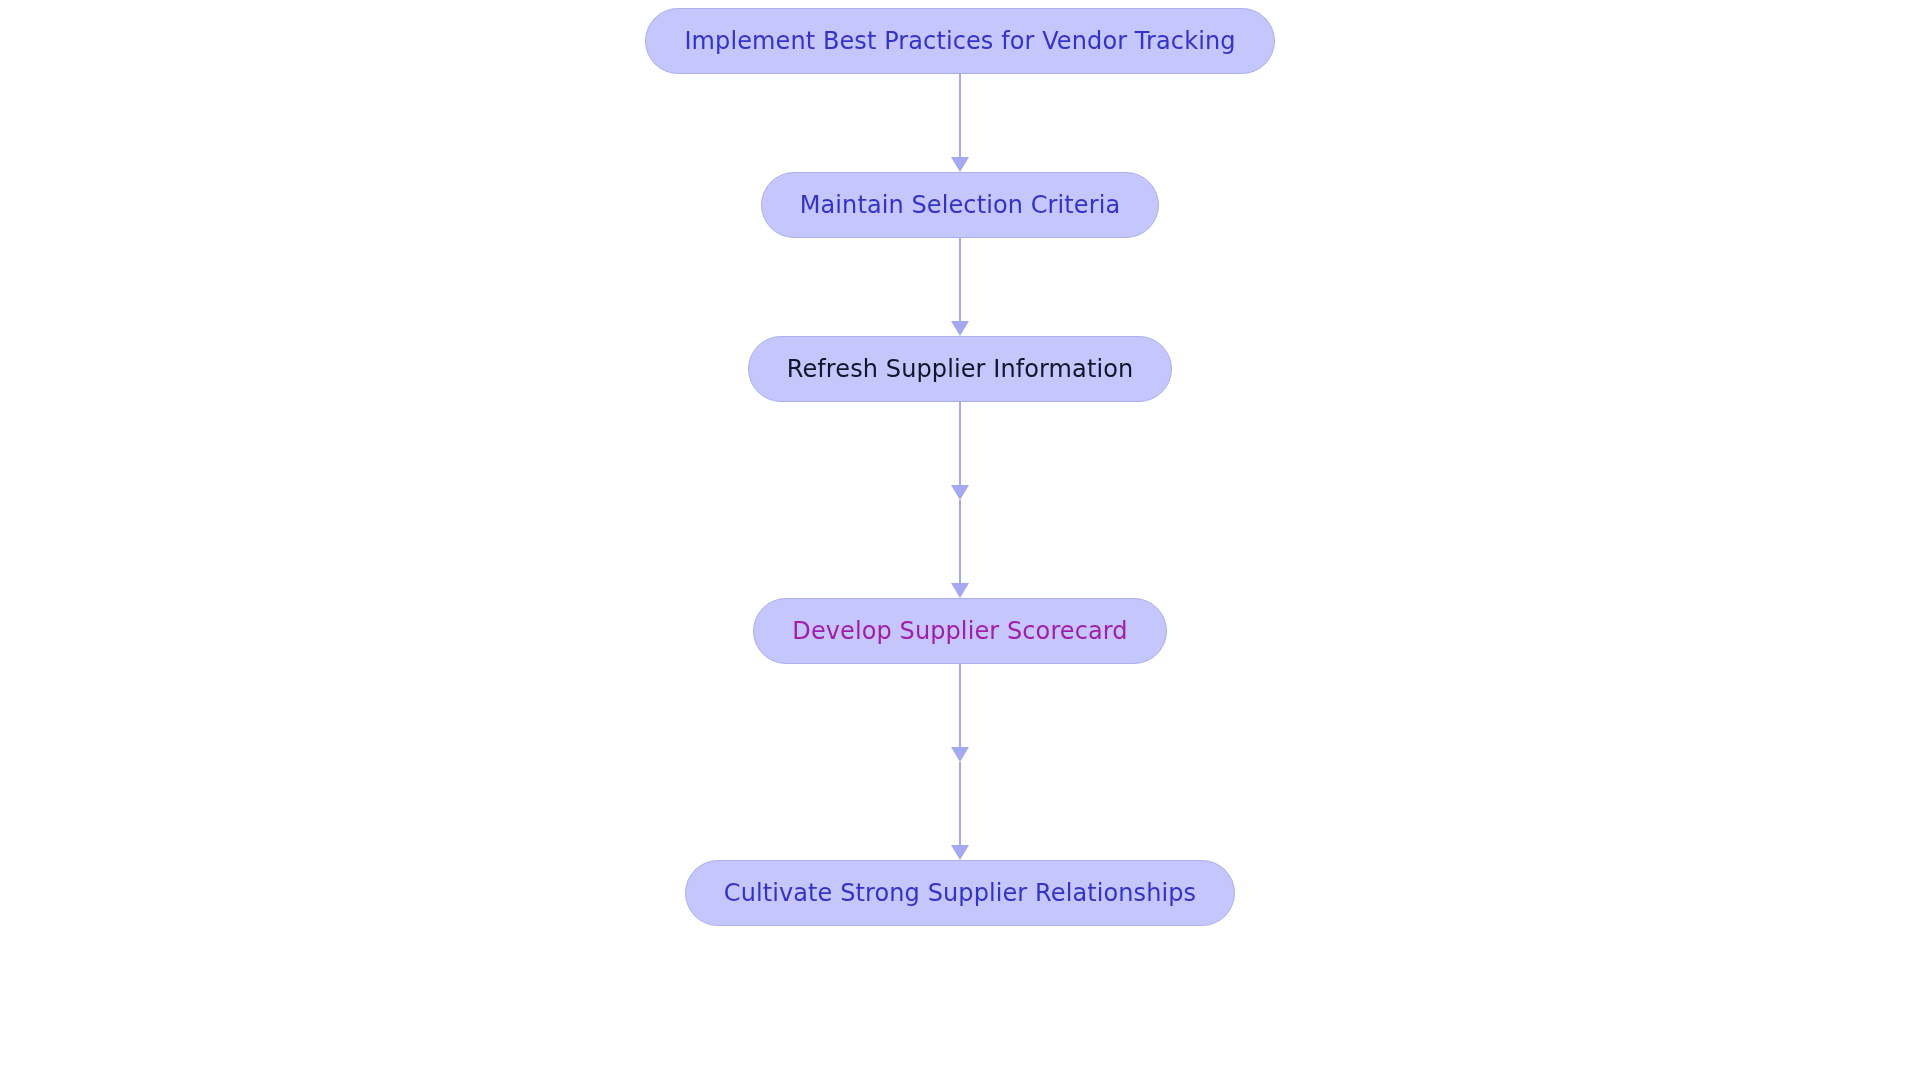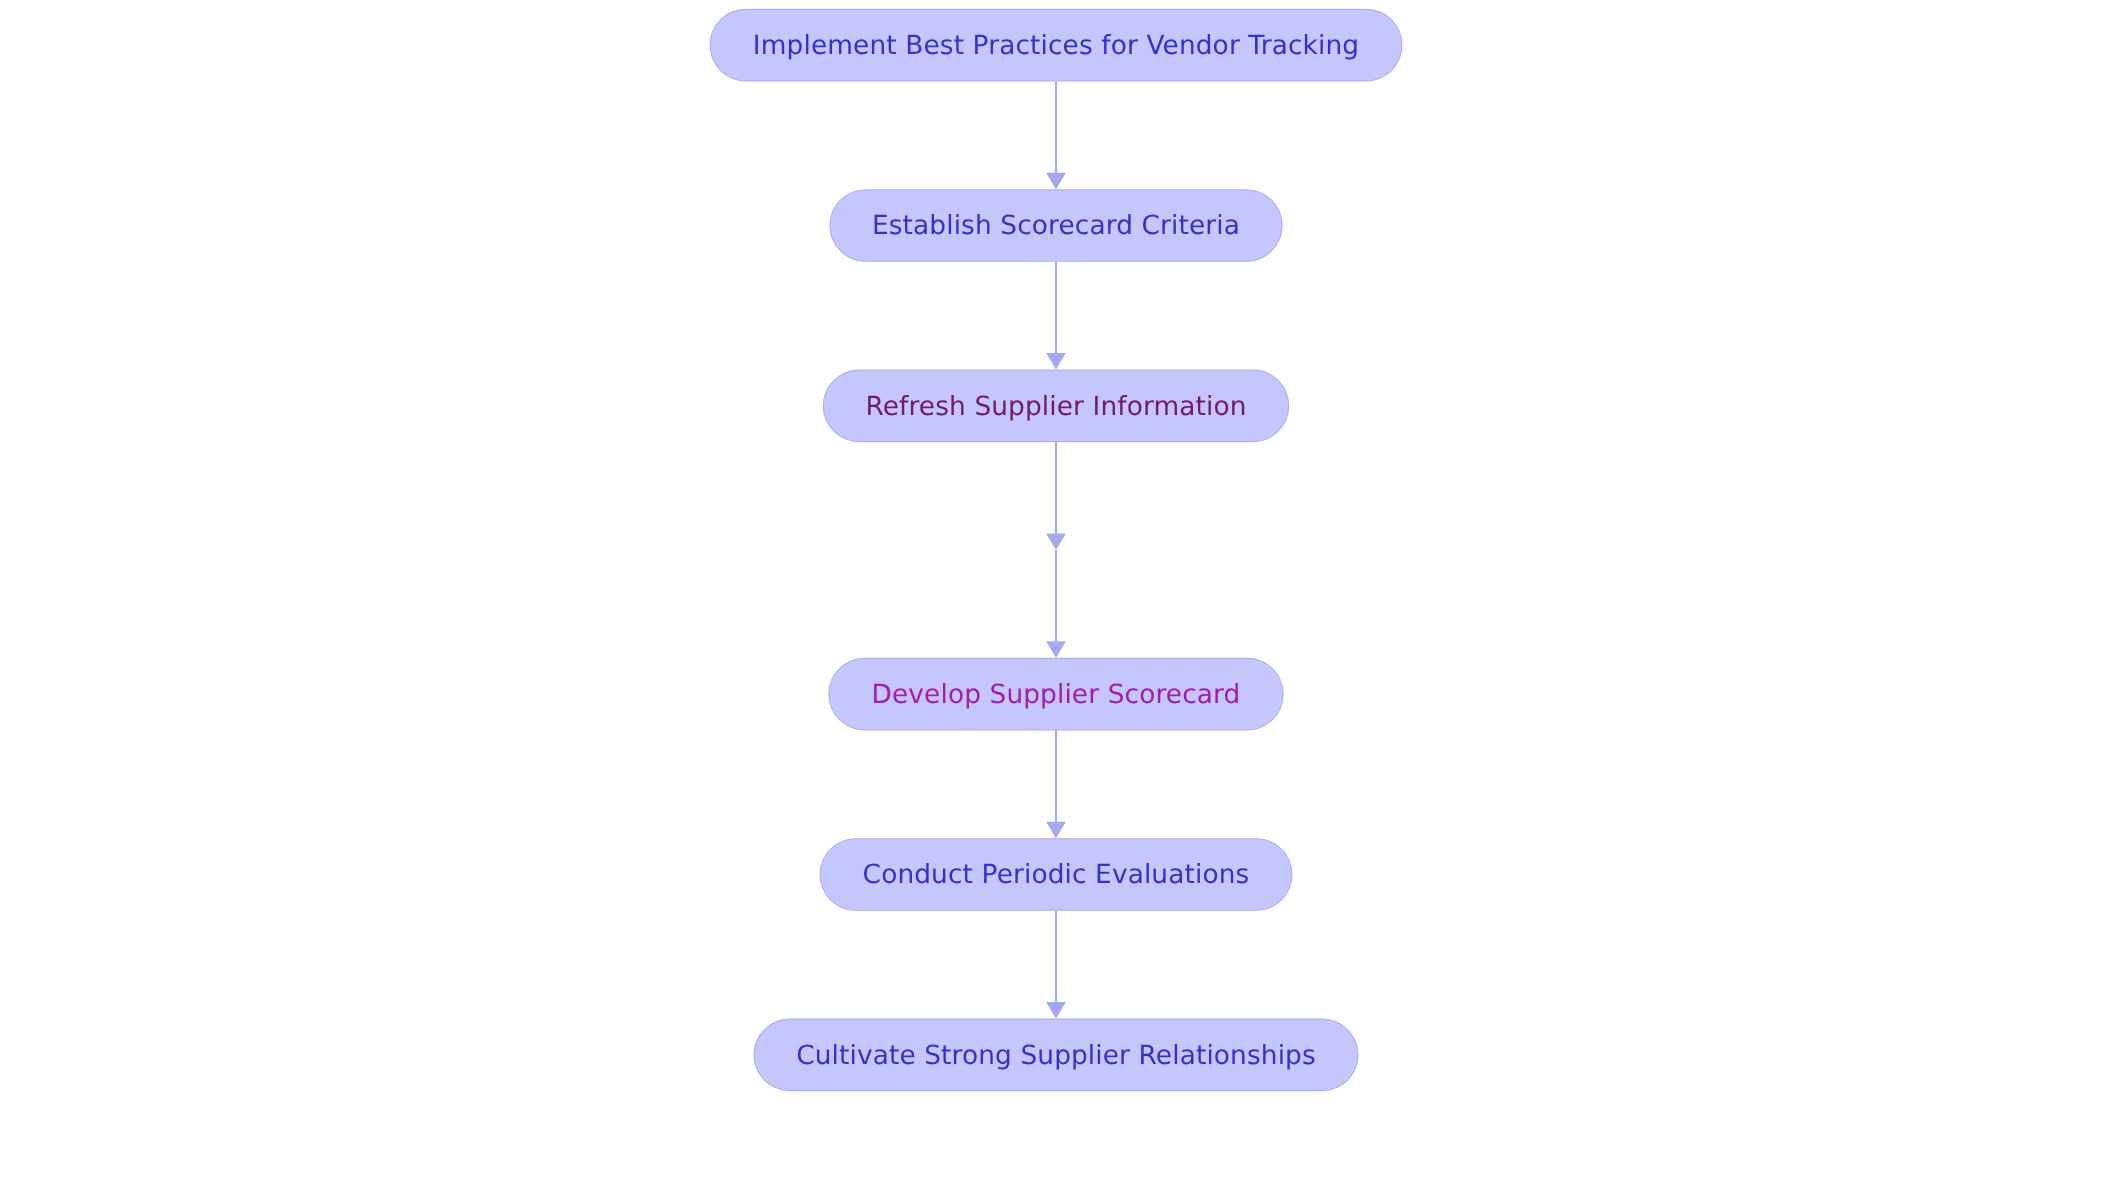--- a/index.html
+++ b/index.html
@@ -92,30 +92,30 @@
     <div class="node" style="background: rgb(197, 198, 252); border-color: rgb(170, 176, 240);">
       <span class="node-label" style="color: rgb(51, 51, 204);">Implement Best Practices for Vendor Tracking</span>
     </div>
 
     <div class="connector">
       <div class="connector-line" style="background: rgb(163, 168, 240);"></div>
       <div class="connector-head" style="border-top-color: rgb(163, 168, 240);"></div>
     </div>
 
     <div class="node" style="background: rgb(197, 198, 252); border-color: rgb(170, 176, 240);">
-      <span class="node-label" style="color: rgb(51, 51, 204);">Establish Scorecard Criteria</span>
+      <span class="node-label" style="color: rgb(51, 51, 204);">Maintain Selection Criteria</span>
     </div>
 
     <div class="connector">
       <div class="connector-line" style="background: rgb(163, 168, 240);"></div>
       <div class="connector-head" style="border-top-color: rgb(163, 168, 240);"></div>
     </div>
 
     <div class="node" style="background: rgb(197, 198, 252); border-color: rgb(170, 176, 240);">
-      <span class="node-label" style="color: #701a75;">Refresh Supplier Information</span>
+      <span class="node-label" style="color: #0f172a;">Refresh Supplier Information</span>
     </div>
 
     <div class="connector">
       <div class="connector-line" style="background: rgb(163, 168, 240);"></div>
       <div class="connector-head" style="border-top-color: rgb(163, 168, 240);"></div>
     </div>
 
 
     <div class="connector">
       <div class="connector-line" style="background: rgb(163, 168, 240);"></div>
@@ -124,23 +124,20 @@
 
     <div class="node" style="background: rgb(197, 198, 252); border-color: rgb(170, 176, 240);">
       <span class="node-label" style="color: #a21caf;">Develop Supplier Scorecard</span>
     </div>
 
     <div class="connector">
       <div class="connector-line" style="background: rgb(163, 168, 240);"></div>
       <div class="connector-head" style="border-top-color: rgb(163, 168, 240);"></div>
     </div>
 
-    <div class="node" style="background: rgb(197, 198, 252); border-color: rgb(170, 176, 240);">
-      <span class="node-label" style="color: rgb(51, 51, 204);">Conduct Periodic Evaluations</span>
-    </div>
 
     <div class="connector">
       <div class="connector-line" style="background: rgb(163, 168, 240);"></div>
       <div class="connector-head" style="border-top-color: rgb(163, 168, 240);"></div>
     </div>
 
     <div class="node" style="background: rgb(197, 198, 252); border-color: rgb(170, 176, 240);">
       <span class="node-label" style="color: rgb(51, 51, 204);">Cultivate Strong Supplier Relationships</span>
     </div>
 

